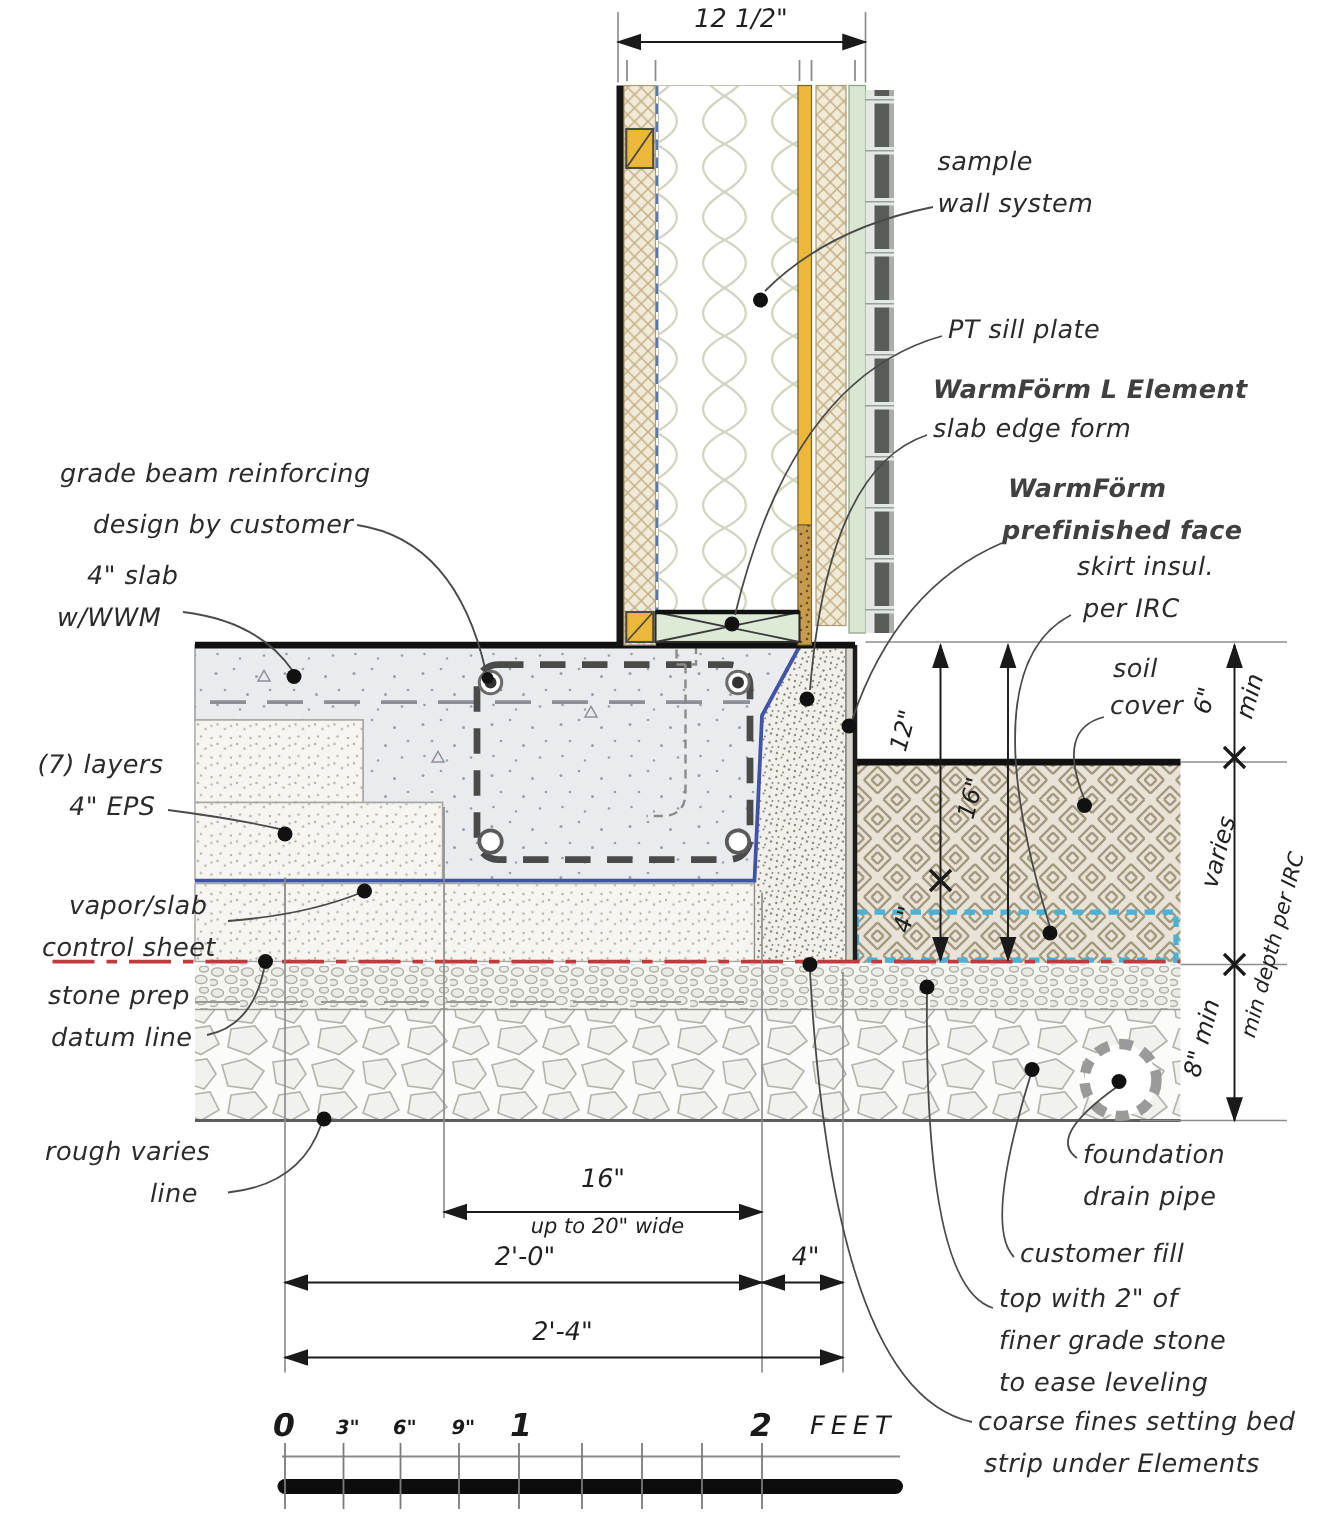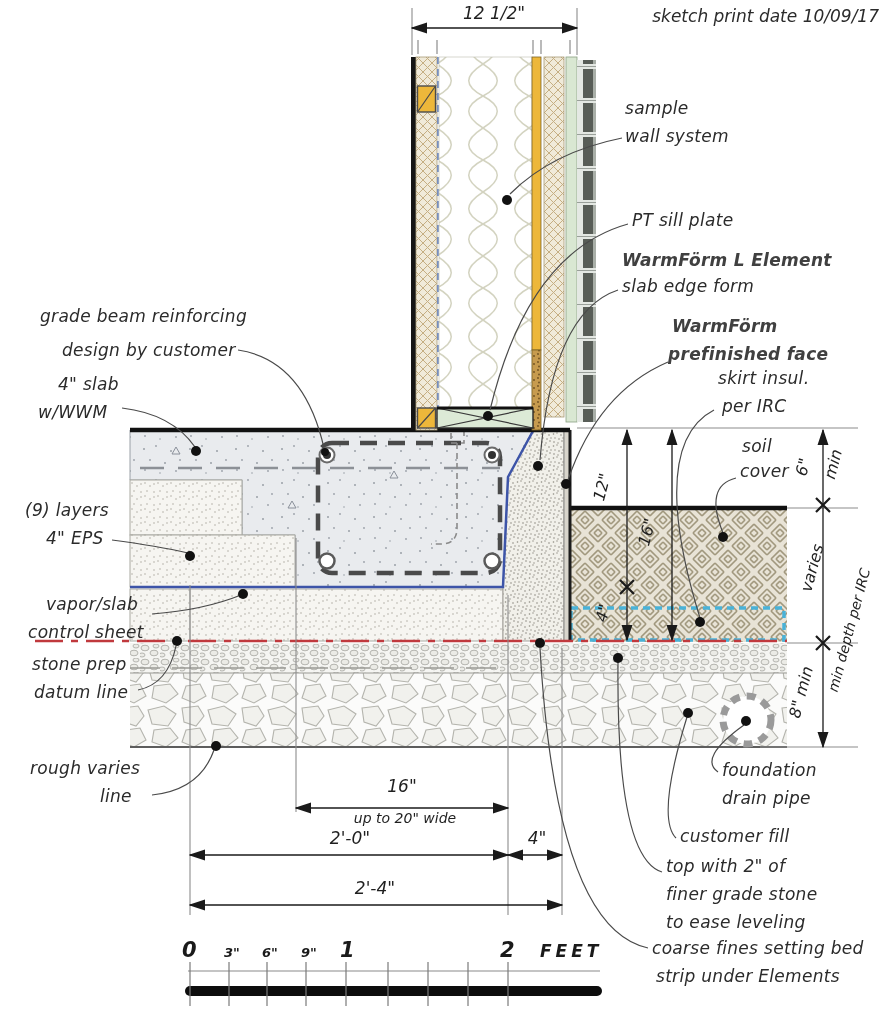--- a/index.html
+++ b/index.html
@@ -9,21 +9,21 @@
   .lbl{position:absolute;white-space:nowrap;font-style:italic;font-size:17px;
        color:#2b2b2b;letter-spacing:.3px;line-height:1;}
   .bold{font-weight:bold;color:#404040;}
   .dim{position:absolute;white-space:nowrap;font-style:italic;font-size:17px;color:#1f1f1f;
        transform:translate(-50%,-50%);}
   .rot{position:absolute;white-space:nowrap;font-style:italic;font-size:16px;color:#1f1f1f;
        transform:translate(-50%,-50%) rotate(-75deg);}
   .small{font-size:14px;}
   .scale-num{position:absolute;font-size:21px;font-weight:bold;font-style:italic;color:#1a1a1a;}
   .scale-inch{position:absolute;font-size:13px;font-weight:bold;font-style:italic;color:#1a1a1a;}
-  .scale-unit{position:absolute;font-size:17px;font-weight:bold;font-style:italic;
+  .scale-unit{position:absolute;font-size:17px;font-weight:normal;font-style:italic;
               letter-spacing:4px;color:#1a1a1a;}
   .date{position:absolute;right:6px;top:6px;font-style:italic;font-size:17px;color:#2b2b2b;}
 </style>
 </head>
 <body>
 
 <div id="page">
 
 <svg id="draw" width="885" height="1024" viewBox="0 0 885 1024">
   <defs>
@@ -283,39 +283,38 @@
           <line x1="306" y1="962" x2="306" y2="1006"></line>
       <line x1="346" y1="962" x2="346" y2="1006"></line>
           <line x1="388" y1="962" x2="388" y2="1006"></line>
       <line x1="428" y1="962" x2="428" y2="1006"></line>
           <line x1="468" y1="962" x2="468" y2="1006"></line>
       <line x1="508" y1="962" x2="508" y2="1006"></line>
     </g>
   </g>
 </svg>
 
-<div class="date">sketch print date 10/09/17</div>
 
 <div class="lbl" style="left:625px;top:100px">sample</div>
 <div class="lbl" style="left:625px;top:128px">wall system</div>
 <div class="lbl" style="left:632px;top:212px">PT sill plate</div>
 <div class="lbl bold" style="left:622px;top:252px">WarmFörm L Element</div>
 <div class="lbl" style="left:622px;top:278px">slab edge form</div>
 <div class="lbl bold" style="left:672px;top:318px">WarmFörm</div>
 <div class="lbl bold" style="left:668px;top:346px">prefinished face</div>
 <div class="lbl" style="left:718px;top:370px">skirt insul.</div>
 <div class="lbl" style="left:722px;top:398px">per IRC</div>
 <div class="lbl" style="left:742px;top:438px">soil</div>
 <div class="lbl" style="left:740px;top:463px">cover</div>
 
 <div class="lbl" style="left:40px;top:308px">grade beam reinforcing</div>
 <div class="lbl" style="left:62px;top:342px">design by customer</div>
 <div class="lbl" style="left:58px;top:376px">4" slab</div>
 <div class="lbl" style="left:38px;top:404px">w/WWM</div>
-<div class="lbl" style="left:25px;top:502px">(9) layers</div>
+<div class="lbl" style="left:25px;top:502px">(7) layers</div>
 <div class="lbl" style="left:46px;top:530px">4" EPS</div>
 <div class="lbl" style="left:46px;top:596px">vapor/slab</div>
 <div class="lbl" style="left:28px;top:624px">control sheet</div>
 <div class="lbl" style="left:32px;top:656px">stone prep</div>
 <div class="lbl" style="left:34px;top:684px">datum line</div>
 <div class="lbl" style="left:30px;top:760px">rough varies</div>
 <div class="lbl" style="left:100px;top:788px">line</div>
 
 <div class="lbl" style="left:722px;top:762px">foundation</div>
 <div class="lbl" style="left:722px;top:790px">drain pipe</div>

